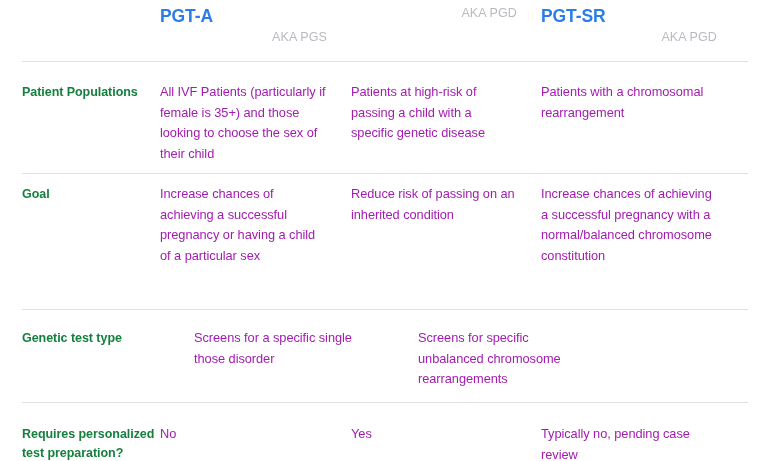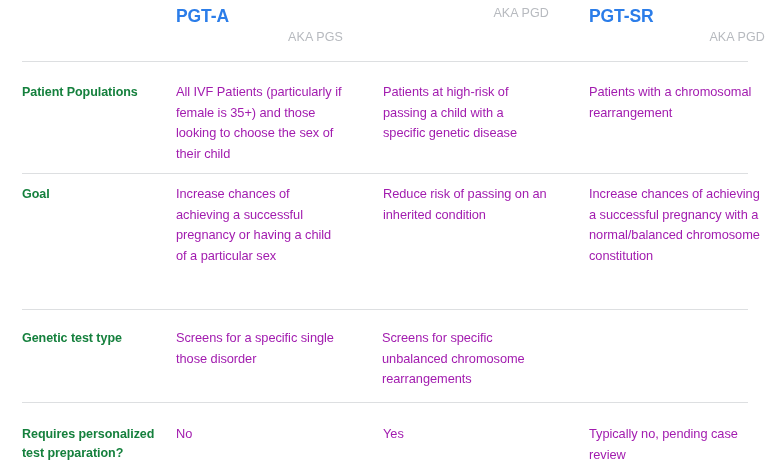--- a/index.html
+++ b/index.html
@@ -38,21 +38,20 @@
     width: 160px;
     min-width: 160px;
     padding-left: 22px;
     box-sizing: border-box;
   }
   .cell-col {
     width: 190px;
     min-width: 190px;
     box-sizing: border-box;
     padding-right: 24px;
-    margin-left: 16px;
   }
   .cell-col.c1 { width: 191px; min-width: 191px; }
   .cell-col.c2 { width: 190px; min-width: 190px; }
   .cell-col.c3 { width: 200px; min-width: 200px; }
 
   
   #table-header {
     top: 5px;
   }
   .col-title {
@@ -84,21 +83,21 @@
     background: #dddfe1;
   }
   #divider-1 { top: 61px; }
   #divider-2 { top: 173px; }
   #divider-3 { top: 309px; }
   #divider-4 { top: 402px; }
 
   
   #row-patient-populations { top: 82px; }
   #row-goal               { top: 184px; }
-  #row-genetic-test-type  { top: 328px; }
+  #row-genetic-test-type  { top: 328px; gap: 34px; }
   #row-requires-prep      { top: 424px; }
 
   .row-label-text {
     font-size: 12.5px;
     font-weight: bold;
     color: #15803d;
     line-height: 19px;
     letter-spacing: -0.05px;
     margin: 0;
     padding-top: 1px;

